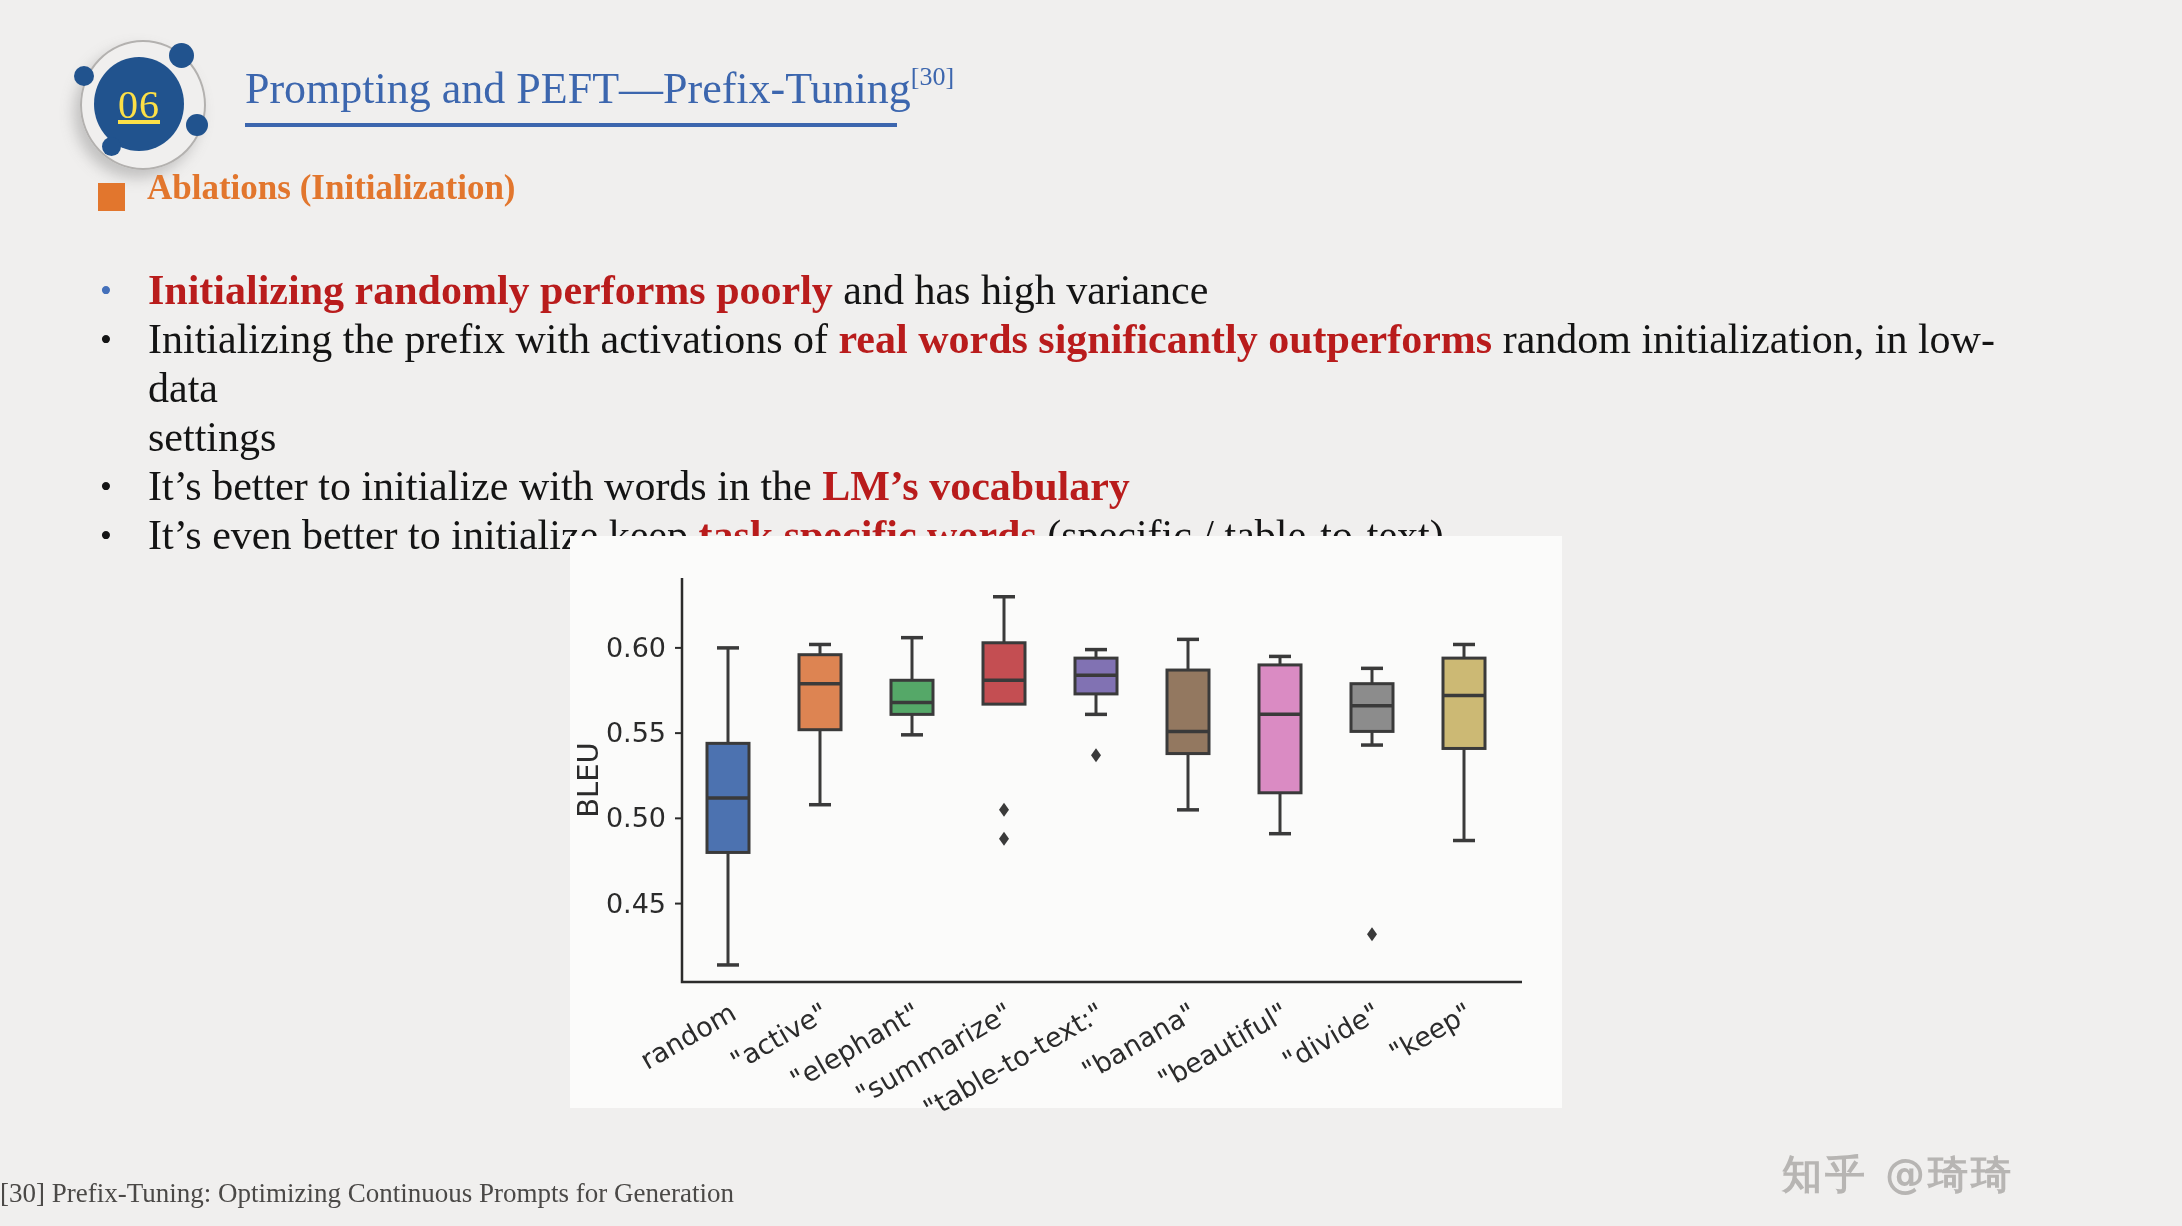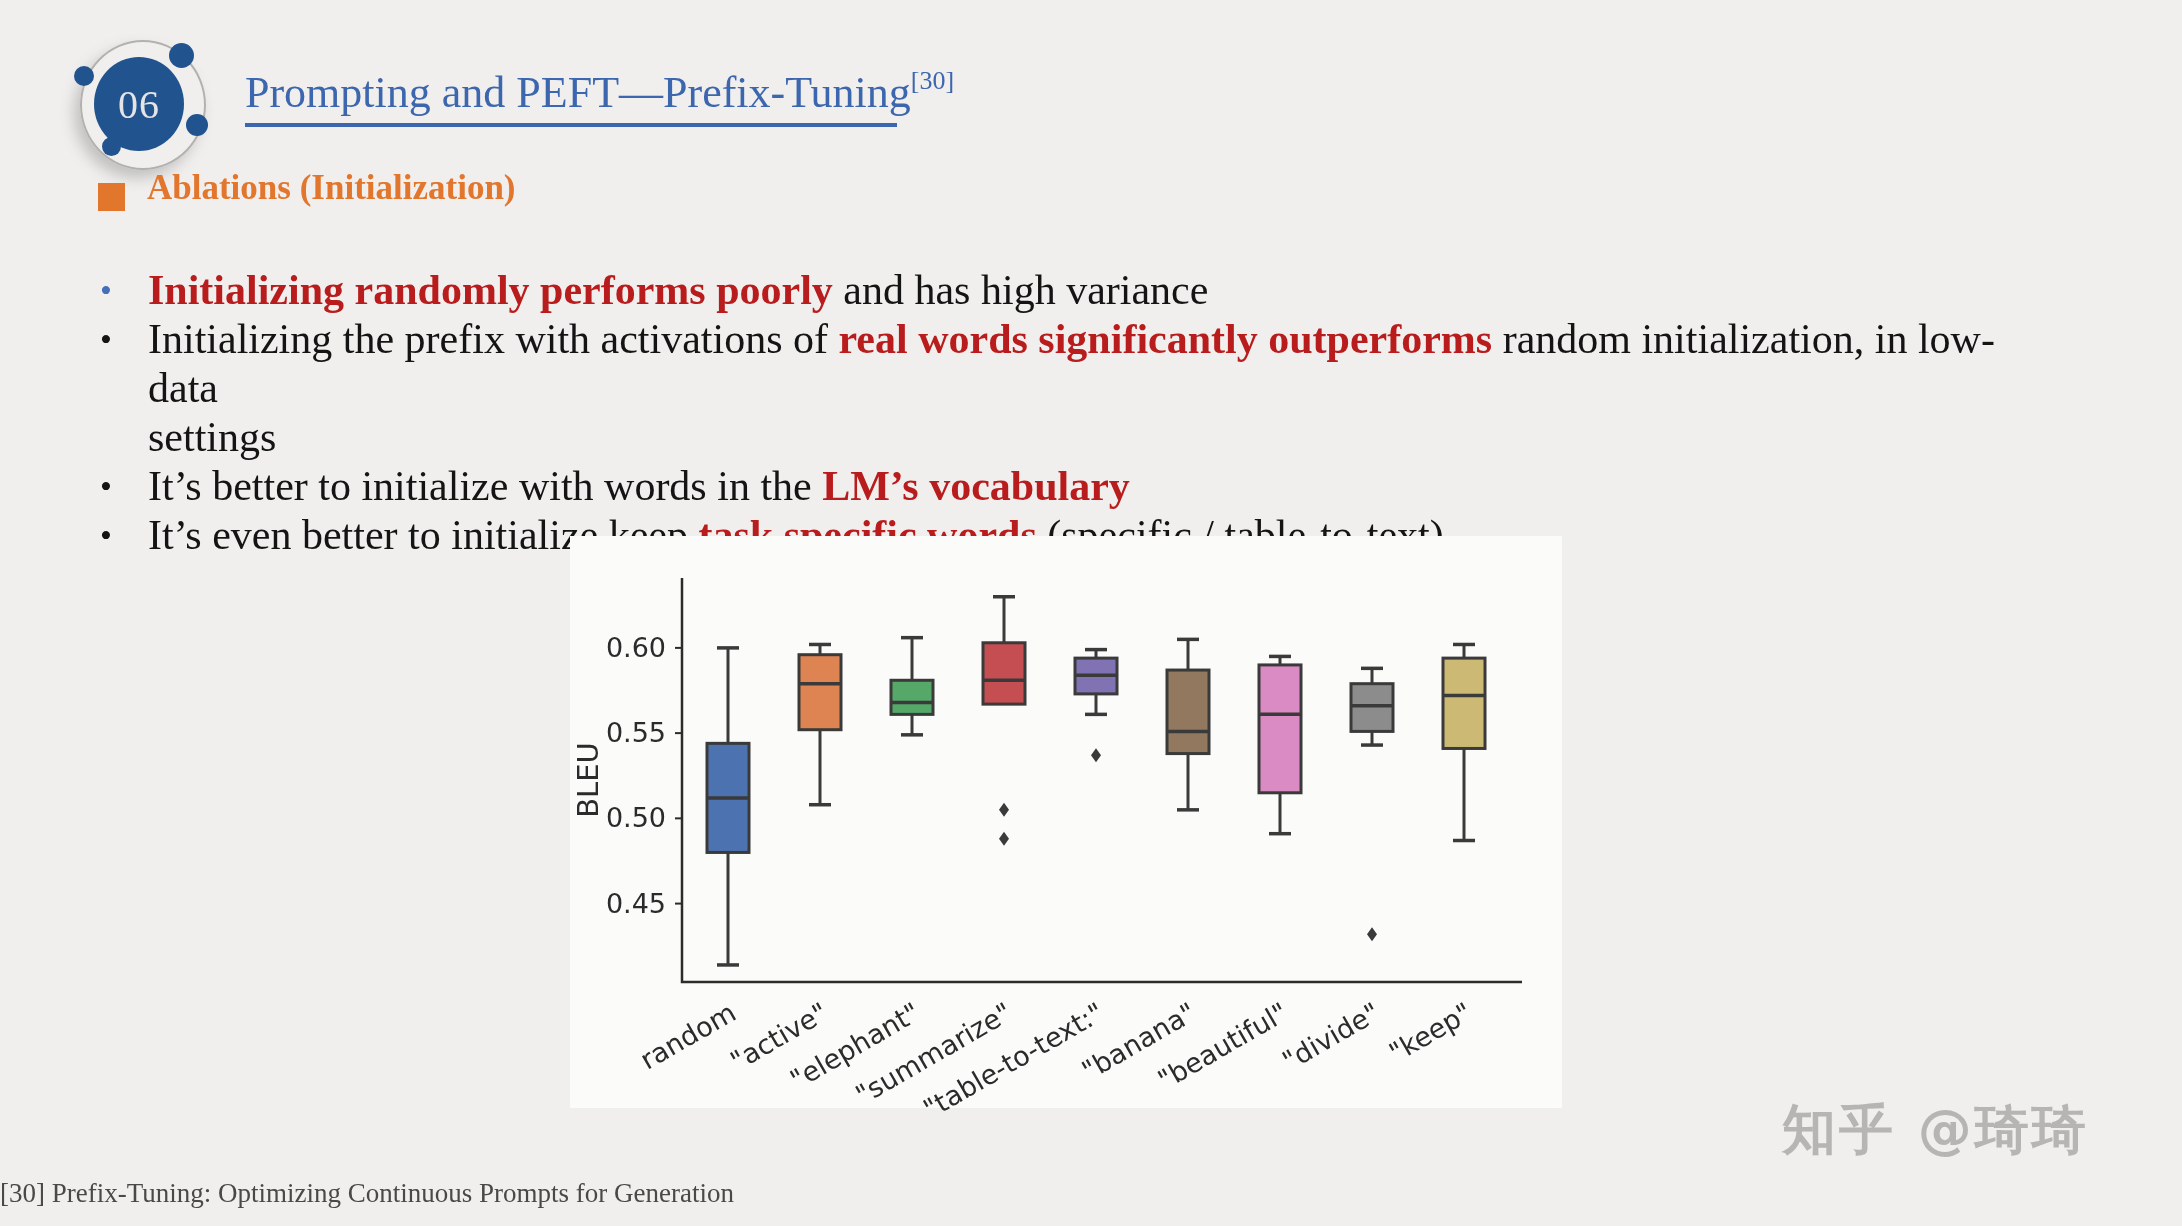--- a/index.html
+++ b/index.html
@@ -6,29 +6,29 @@
   body{width:2182px;height:1226px;overflow:hidden;background:#f0efee;}
   .slide{position:relative;width:2182px;height:1226px;background:#f0efee;
          font-family:"Liberation Serif",serif;}
 
   
   .badge{position:absolute;left:70px;top:30px;width:150px;height:145px;}
   .badge-ring{position:absolute;left:10px;top:10px;width:122px;height:126px;border-radius:50%;
               border:2px solid #b3b1af;box-shadow:-6px 8px 14px rgba(110,110,110,.35);}
   .badge-circle{position:absolute;left:24px;top:27px;width:90px;height:94px;border-radius:50%;
                 background:#21538e;display:flex;align-items:center;justify-content:center;}
-  .badge-circle span{color:#e5e5e5;font-size:40px;letter-spacing:1px;}
+  .badge-circle span{color:#fde047;font-size:40px;letter-spacing:1px;text-decoration:underline;}
   .dot{position:absolute;border-radius:50%;background:#21538e;}
   .dot1{left:99px;top:13px;width:25px;height:25px;}
   .dot2{left:4px;top:36px;width:20px;height:20px;}
   .dot3{left:116px;top:84px;width:22px;height:22px;}
   .dot4{left:32px;top:107px;width:19px;height:19px;}
 
   
-  .title{position:absolute;left:245px;top:52px;font-size:44px;color:#3c66ae;line-height:58px;}
+  .title{position:absolute;left:245px;top:52px;font-size:44px;color:#3c66ae;line-height:49px;}
   .title sup{font-size:26px;vertical-align:18px;}
   .title-underline{position:absolute;left:245px;top:123px;width:652px;height:4px;background:#3c66ae;}
 
   
   .section-square{position:absolute;left:98px;top:183px;width:27px;height:28px;background:#e2762d;}
   .section-title{position:absolute;left:147px;top:168px;font-size:35px;font-weight:bold;color:#e2762d;}
 
   
   .bullets{position:absolute;left:100px;top:266px;width:1920px;margin:0;padding:0;list-style:none;
            font-size:42px;line-height:49px;color:#141414;}
@@ -37,21 +37,21 @@
   .bullets li:nth-child(1) .marker{color:#4470ba;}
   .bullets .txt{flex:1;}
   .seg{white-space:pre-wrap;}
   .seg.b{color:#b91c1c;font-weight:bold;}
 
   
   .chart-svg{position:absolute;left:0;top:0;width:2182px;height:1226px;}
 
   
   .footer{position:absolute;left:0;top:1178px;font-size:27px;color:#4b4947;}
-  .watermark{position:absolute;left:1782px;top:1094px;font-size:54px;font-weight:bold;
+  .watermark{position:absolute;left:1782px;top:1147px;font-size:40px;font-weight:bold;
              letter-spacing:3px;color:#b7b5b3;font-family:"DejaVu Sans",sans-serif;}
 </style>
 </head>
 <body>
 
 <div class="slide">
 
   <div class="badge">
     <div class="badge-ring"></div>
     <div class="dot dot1"></div>

